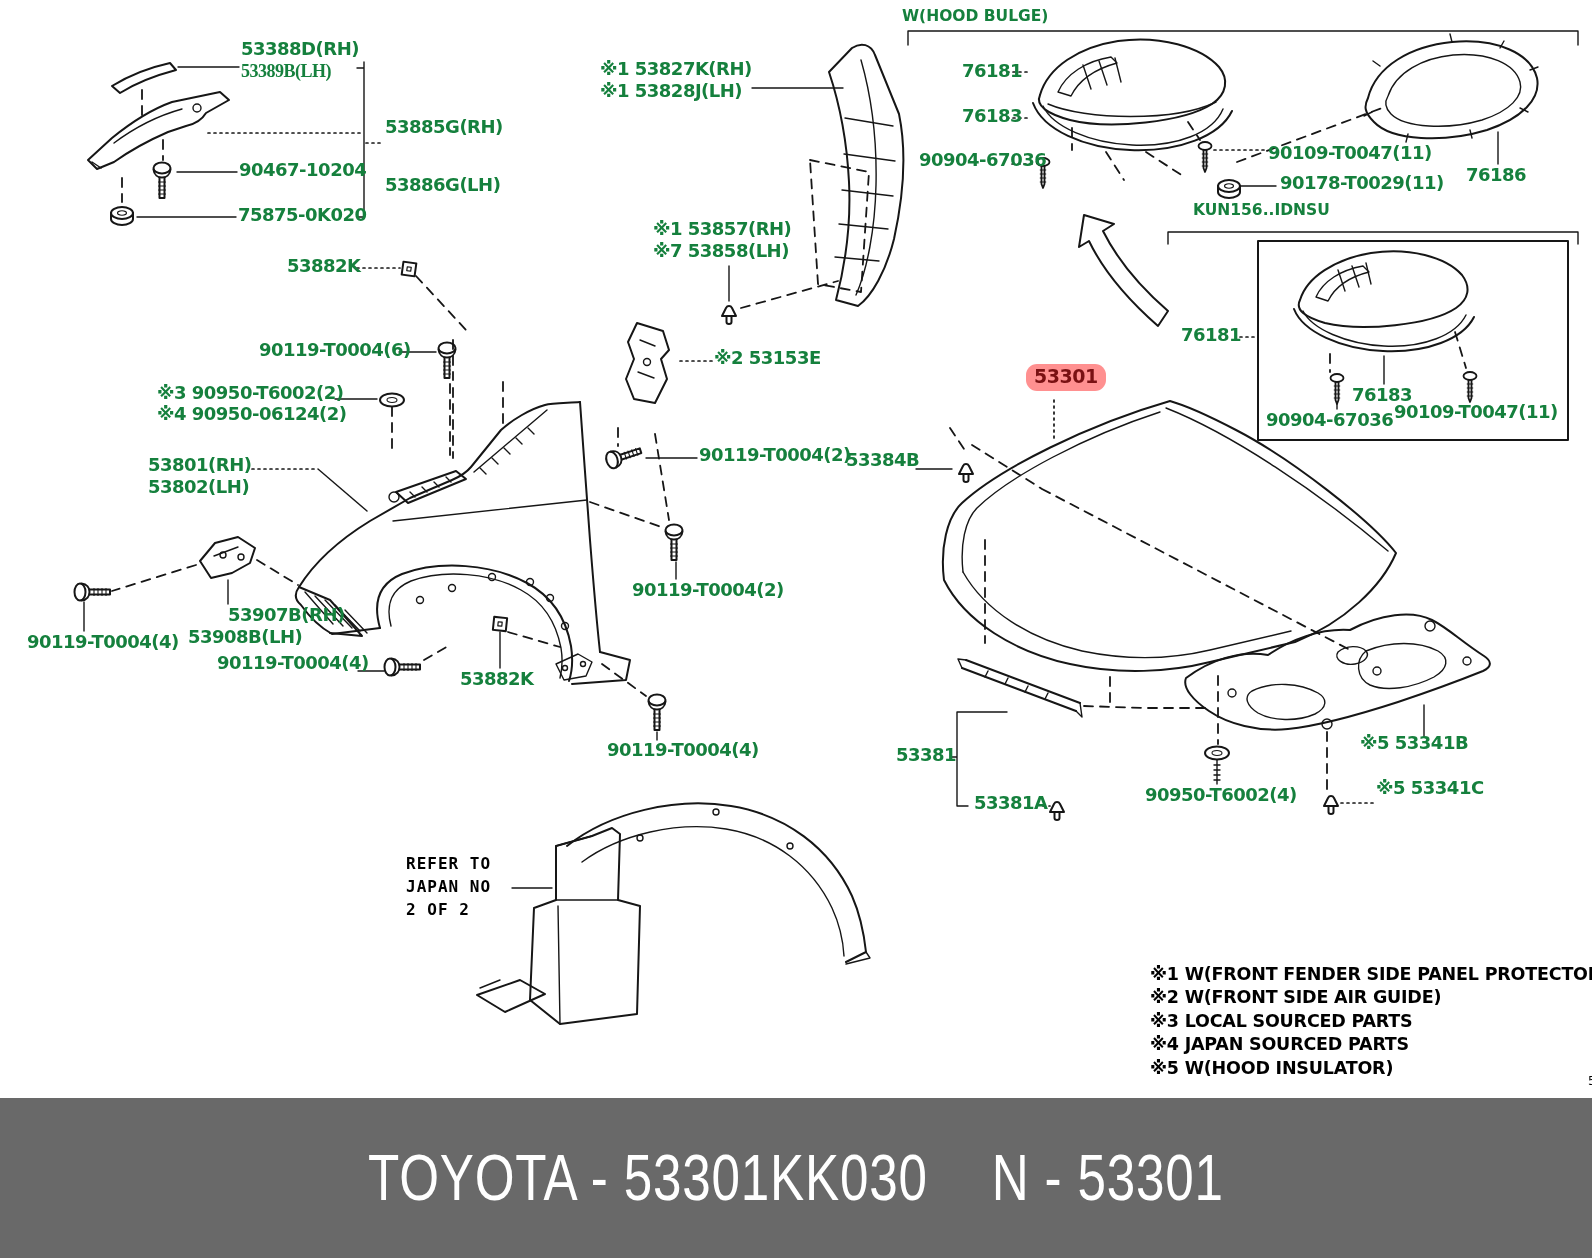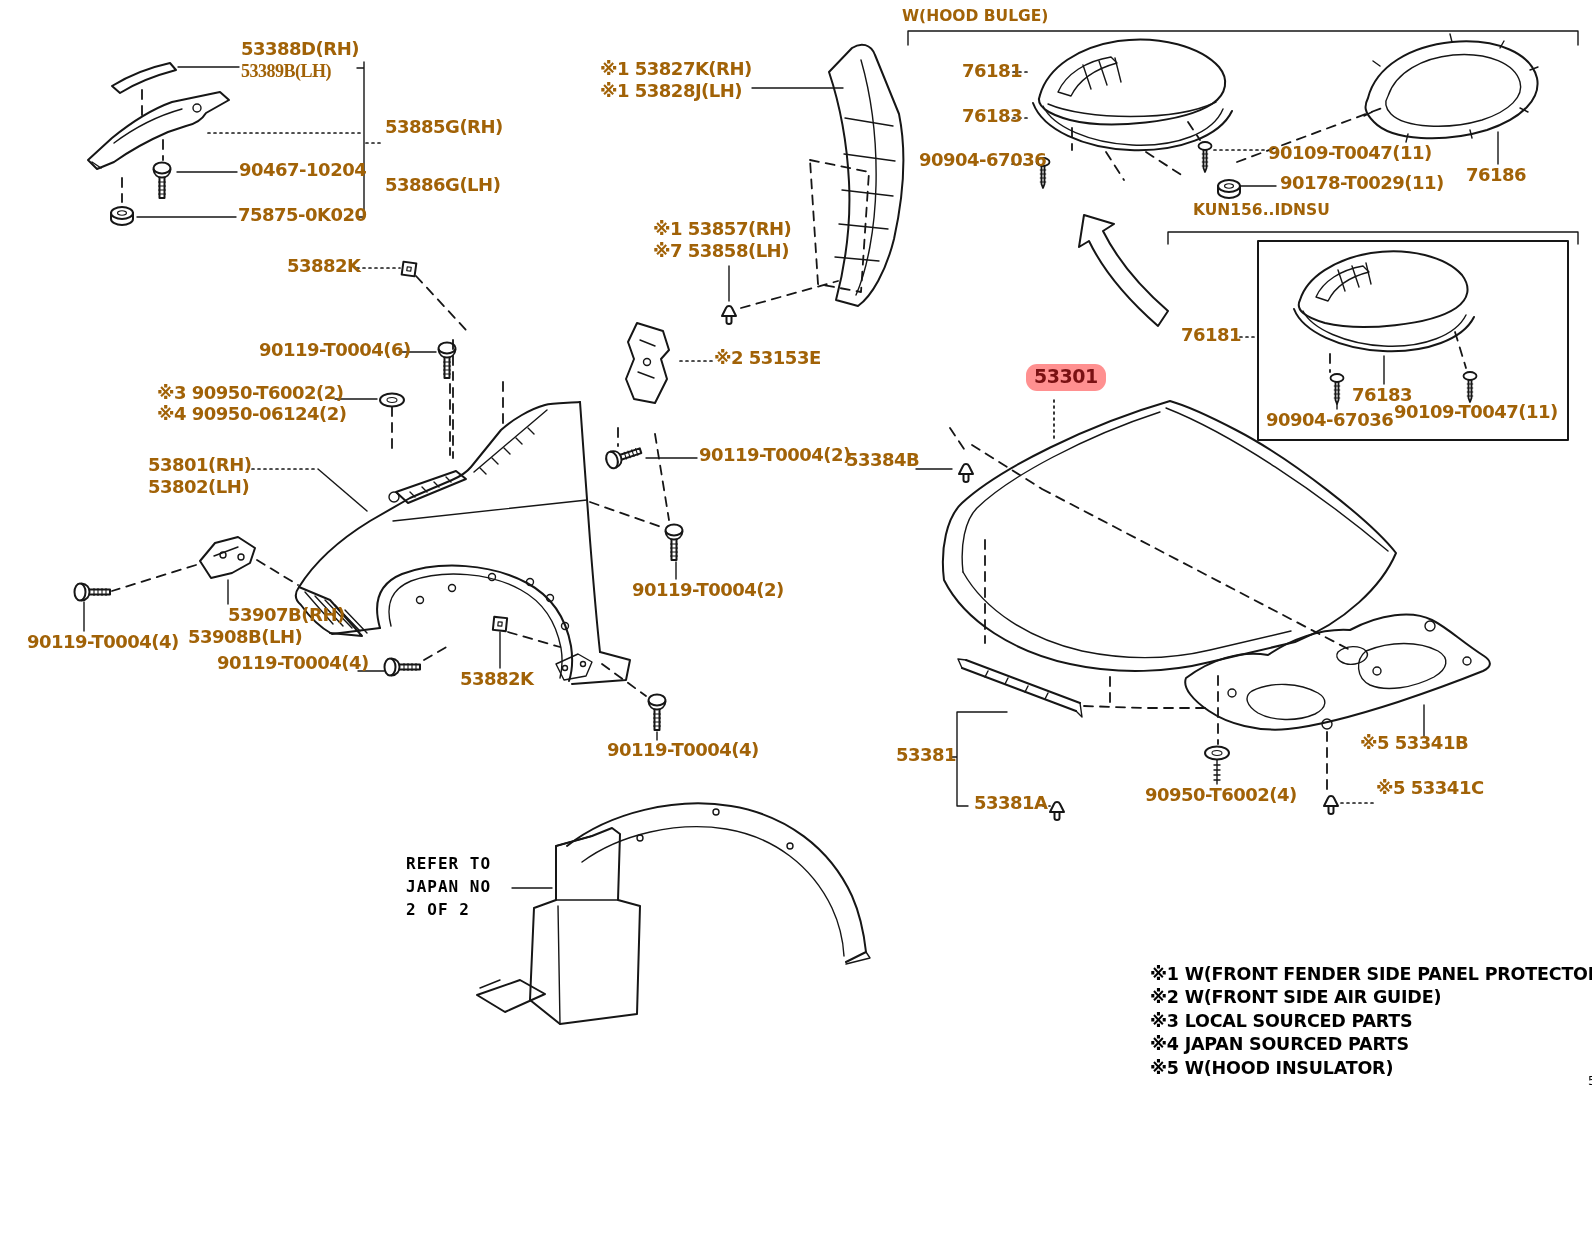--- a/index.html
+++ b/index.html
@@ -2,21 +2,21 @@
 <html><head>
 <meta charset="utf-8">
 <style>
   html,body{margin:0;padding:0;background:#fff;}
   .stage{position:relative;width:1592px;height:1258px;background:#fff;overflow:hidden;
          font-family:"DejaVu Sans","Liberation Sans",sans-serif;}
   svg.art{position:absolute;left:0;top:0;}
   svg.art .thin{stroke-width:1.4;}
   svg.art .dash{stroke-dasharray:9 7;stroke-width:1.8;}
   svg.art .dot{stroke-dasharray:2 4;stroke-width:1.7;}
-  .plabel{position:absolute;font-weight:bold;font-size:18px;letter-spacing:-0.5px;color:#a16207;
+  .plabel{position:absolute;font-weight:bold;font-size:18px;letter-spacing:-0.5px;color:#15803d;
           white-space:pre;line-height:1.05;}
   .plabel.sm{font-size:15.5px;letter-spacing:0;}
   .plabel.hl{background:var(--hl-bg,#ff9090);color:var(--hl-fg,#7a1113);padding:3px 8px 4px;font-size:19px;border-radius:11px;}
   .legend{position:absolute;left:1150px;top:964px;}
   .legend div{font-weight:bold;font-size:17.5px;height:23.4px;letter-spacing:-0.2px;white-space:pre;}
   .refer{position:absolute;left:406px;top:852px;font-family:"DejaVu Sans Mono","Liberation Mono",monospace;
          font-weight:bold;font-size:16px;line-height:23px;letter-spacing:1px;}
   .dno{position:absolute;left:1588px;top:1074px;font-weight:normal;font-size:12px;letter-spacing:0;}
   .footer{position:absolute;left:0;top:1098px;width:1592px;height:160px;background:var(--footer-bg,#696969);
           display:flex;align-items:center;justify-content:center;}
@@ -319,14 +319,20 @@
     </div>
 
   <div class="refer">
       <div>REFER TO</div>
       <div>JAPAN NO</div>
       <div>2 OF 2</div>
     </div>
 
   <div class="dno">536435</div>
 
+  <div class="footer">
+    <div class="footer-inner">
+      <span>TOYOTA - 53301KK030</span>
+      <span>N - 53301</span>
+    </div>
+  </div>
 
 </div>
 
 </body></html>

